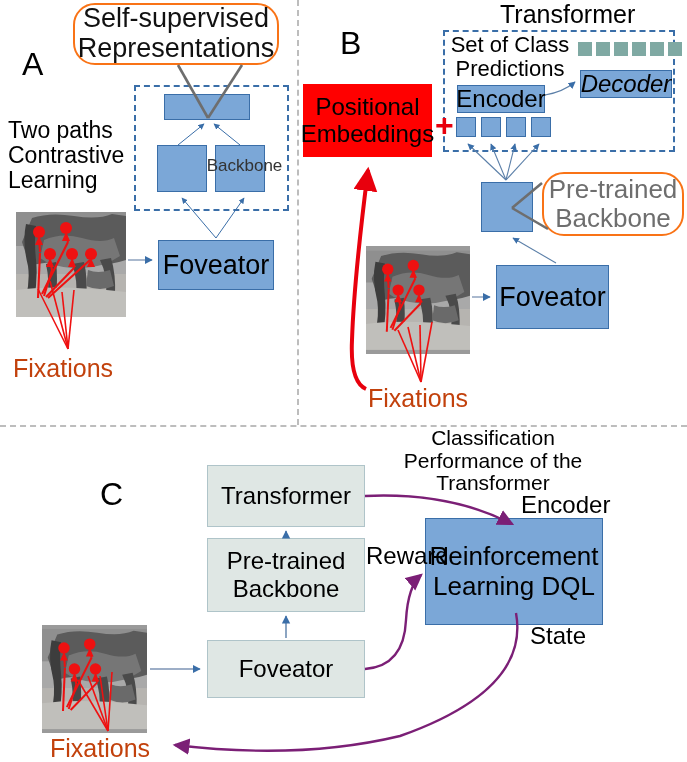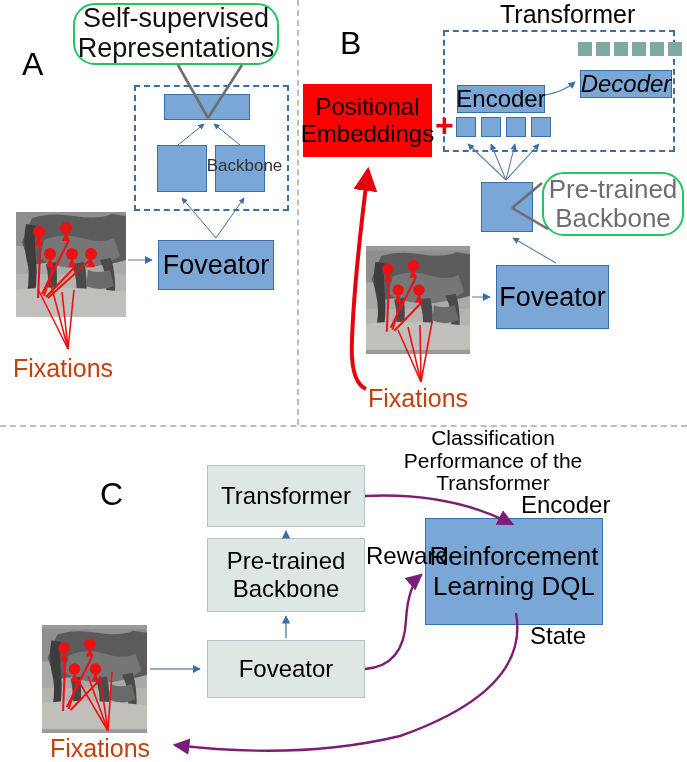--- a/index.html
+++ b/index.html
@@ -38,21 +38,21 @@
   }
   .gray-box{
     background:#DFE7E4;border:1.4px solid #AFC4C9;
     display:flex;align-items:center;justify-content:center;
     text-align:center;color:#000;font-size:24px;line-height:1.15;
   }
   .dashed-group{border:2.5px dashed #3A6EA8;background:transparent;}
 
   
   .bubble{
-    border:2px solid #22c55e;border-radius:22px;background:#fff;
+    border:2px solid #f97316;border-radius:22px;background:#fff;
     display:flex;align-items:center;justify-content:center;
     text-align:center;line-height:1.1;
   }
   .bubble.dark{color:#111;font-size:27px;}
   .bubble.gray{color:#6E6E6E;font-size:26px;}
 
   
   .sep-v{border-left:2px dashed #BDBDBD;}
   .sep-h{border-top:2px dashed #BDBDBD;}
 
@@ -70,20 +70,23 @@
   <div class="abs sep-v" style="left:297px;top:0px;height:425px;width:0;"></div>
   <div class="abs sep-h" style="left:0px;top:425px;width:687px;height:0;"></div>
 
   <div class="txt panel-letter" style="left:22px;top:47px;">A</div>
 
   <div class="abs bubble dark" style="left:73px;top:3px;width:206px;height:62px;">
     <span>Self-supervised
 Representations</span>
   </div>
 
+  <div class="txt plain" style="left:8px;top:118px;width:135px;text-align:left;">Two paths
+Contrastive
+Learning</div>
 
   <div class="abs dashed-group" style="left:134px;top:85px;width:155px;height:126px;"></div>
 
   <div class="abs blue-plain" style="left:164px;top:94px;width:86px;height:26px;"></div>
 
   <div class="abs blue-plain" style="left:157px;top:145px;width:50px;height:47px;"></div>
   <div class="abs blue-plain" style="left:215px;top:145px;width:50px;height:47px;"></div>
   <div class="txt" style="left:150px;top:157px;width:125px;text-align:center;font-size:17px;color:#333;margin-left:32px;">Backbone</div>
 
   <div class="abs blue-box" style="left:158px;top:240px;width:116px;height:50px;">
@@ -132,20 +135,22 @@
   </div>
 
   <div class="txt red-label" style="left:13px;top:355px;">Fixations</div>
 
   <div class="txt panel-letter" style="left:340px;top:26px;">B</div>
 
   <div class="txt plain" style="left:500px;top:1px;font-size:25px;">Transformer</div>
 
   <div class="abs dashed-group" style="left:443px;top:30px;width:232px;height:122px;"></div>
 
+  <div class="txt plain-sm" style="left:450px;top:33px;width:120px;text-align:center;font-size:22px;">Set of Class
+Predictions</div>
 
   <div class="abs green-chip" style="left:578px;top:42px;width:14px;height:14px;"></div>
   <div class="abs green-chip" style="left:596px;top:42px;width:14px;height:14px;"></div>
   <div class="abs green-chip" style="left:614px;top:42px;width:14px;height:14px;"></div>
   <div class="abs green-chip" style="left:632px;top:42px;width:14px;height:14px;"></div>
   <div class="abs green-chip" style="left:650px;top:42px;width:14px;height:14px;"></div>
   <div class="abs green-chip" style="left:668px;top:42px;width:14px;height:14px;"></div>
 
   <div class="abs blue-box small-label" style="left:580px;top:70px;width:92px;height:28px;font-style:italic;">
     <span>Decoder</span>

